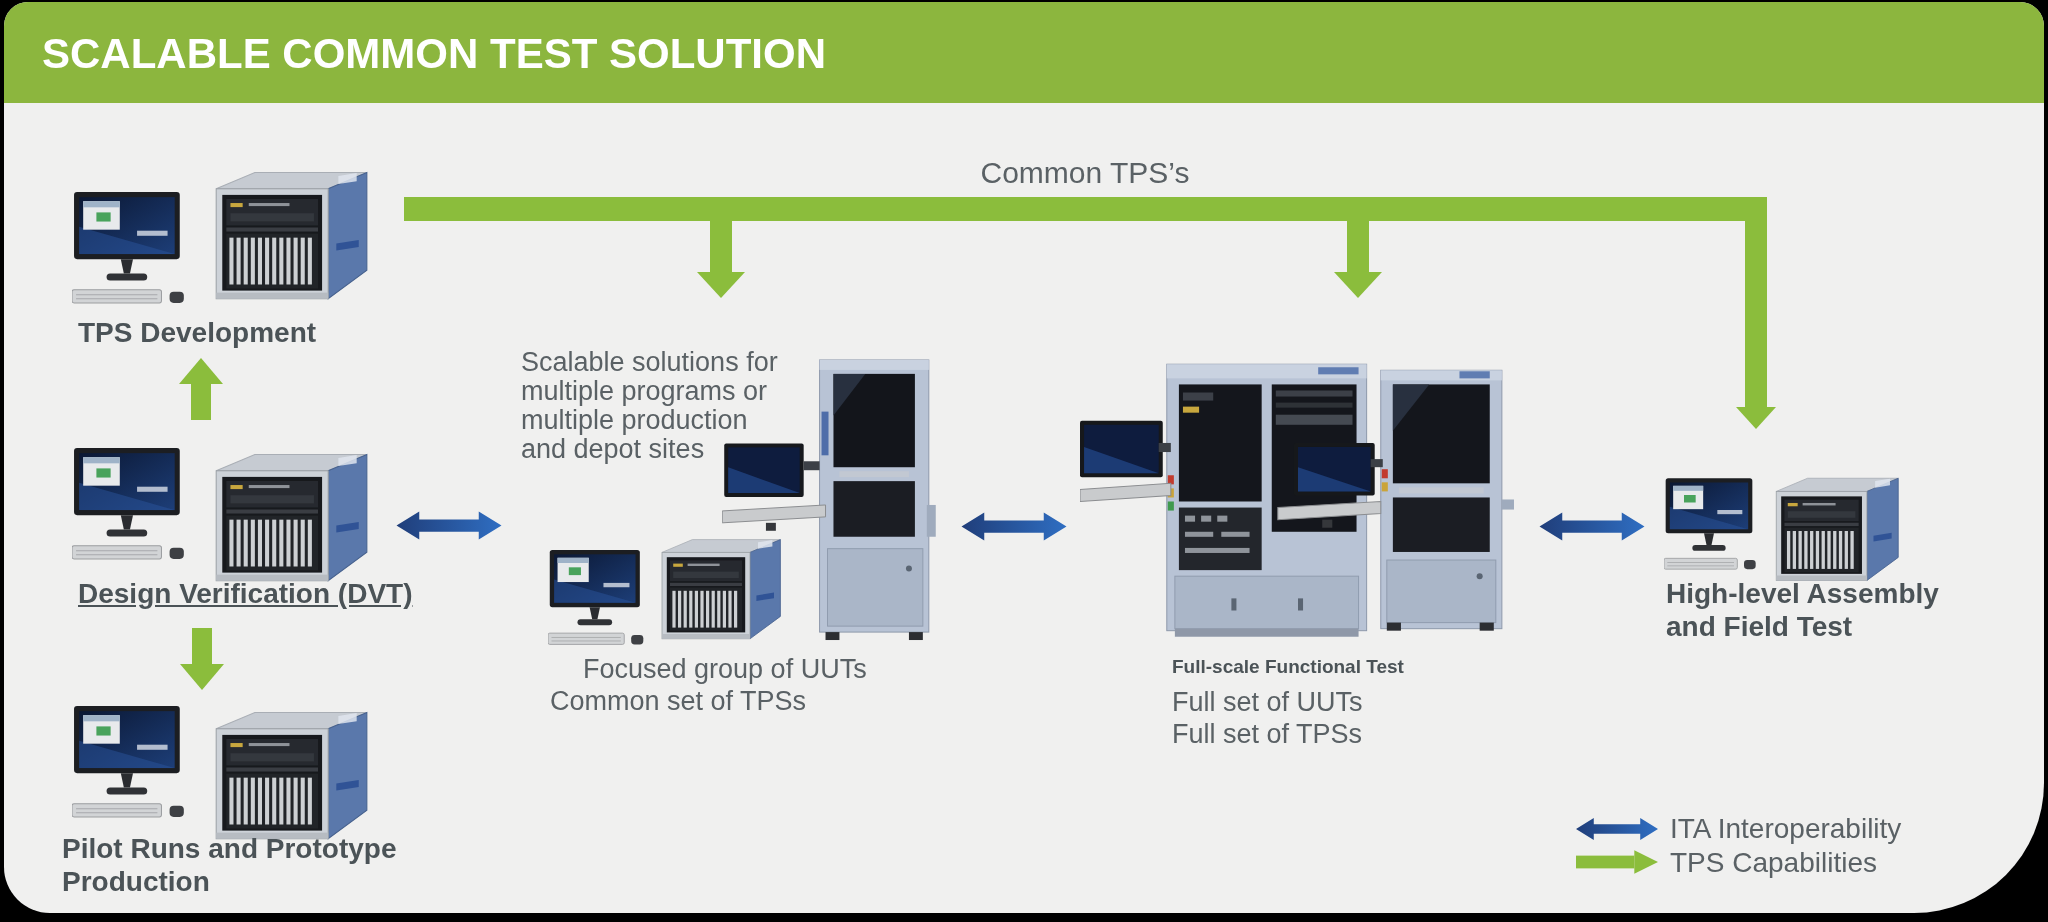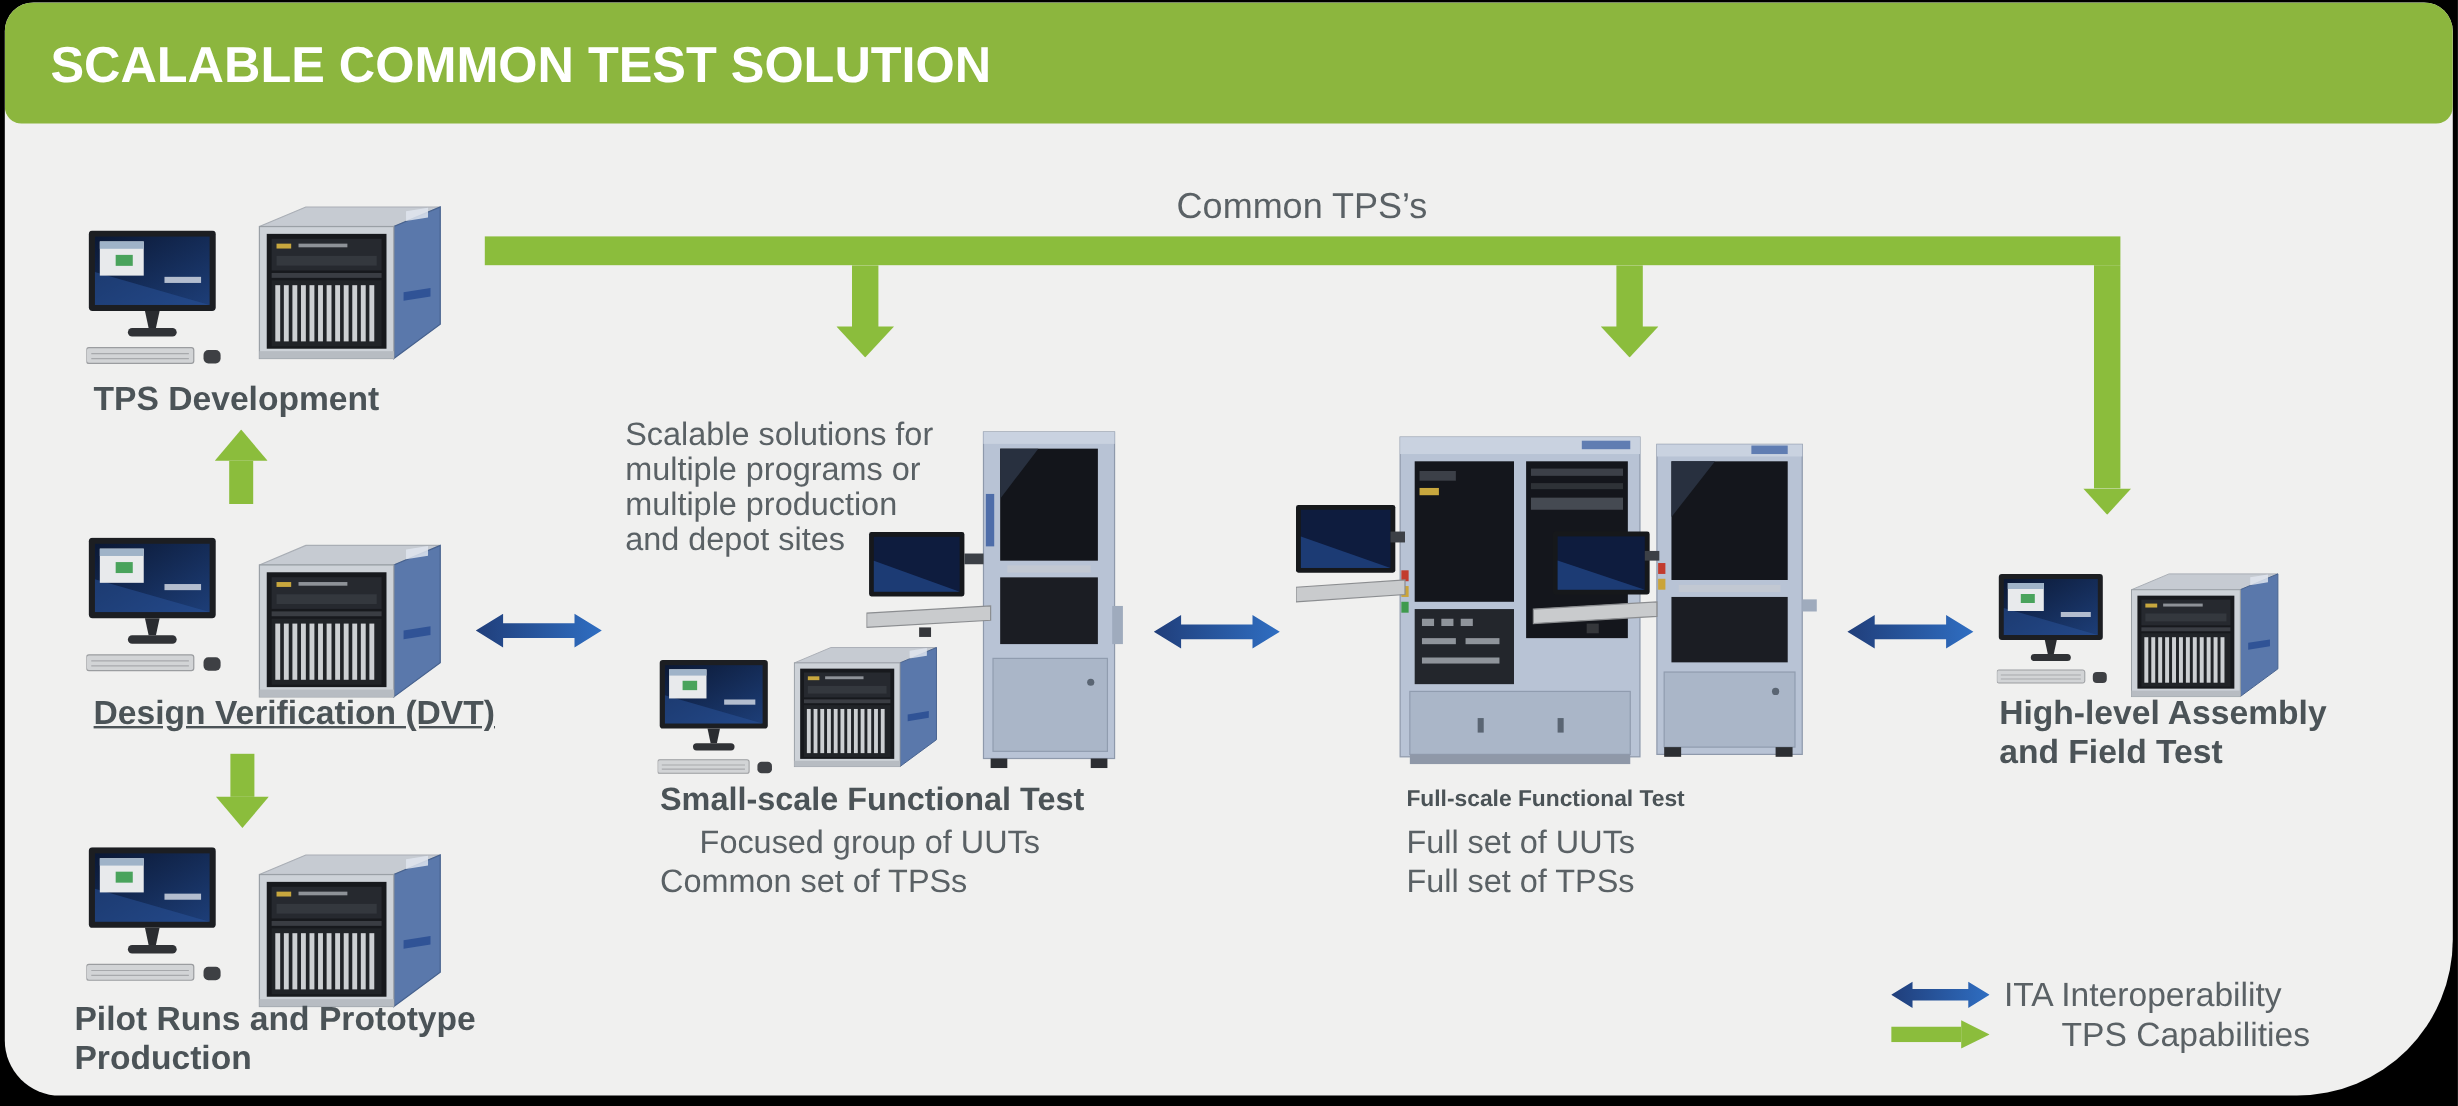--- a/index.html
+++ b/index.html
@@ -5,21 +5,21 @@
   :root{
     --green:#8BBD3C; --header-green:#8CB63E;
     --blue-dark:#1F3D7C; --blue-light:#2F6EC1;
     --title-text:#4B5357; --body-text:#5A6165; --card-bg:#F0F0EF;
   }
   html,body{margin:0;padding:0;background:#000;}
   #stage{position:relative;width:2048px;height:922px;background:#000;overflow:hidden;
          font-family:"Liberation Sans", sans-serif;}
   #card{position:absolute;left:4px;top:2px;width:2040px;height:911px;background:var(--card-bg);
         border-radius:24px 24px 130px 46px;overflow:hidden;}
-  #header{position:absolute;left:0;top:0;width:100%;height:101px;background:var(--header-green);border-radius:14px;}
+  #header{position:absolute;left:0;top:0;width:100%;height:101px;background:var(--header-green);}
   #page-title{position:absolute;left:38px;top:0;height:101px;line-height:104px;color:#fff;
         font-size:42px;font-weight:bold;letter-spacing:0px;}
   .abs{position:absolute;}
   .station-label{font-weight:bold;font-size:28px;color:var(--title-text);line-height:33px;white-space:nowrap;}
   .detail-text{font-size:27px;color:var(--body-text);line-height:32px;white-space:nowrap;}
   .note-text{font-size:27px;color:var(--body-text);line-height:29px;white-space:nowrap;}
   .centered{text-align:center;}
   .bus{background:var(--green);}
   svg{display:block;}
 </style>
@@ -288,21 +288,20 @@
     <rect x="24" y="20" width="14" height="9" fill="#49a35c"></rect>
     <rect x="64" y="38" width="30" height="5" fill="#cfd6e2" opacity="0.85"></rect>
     <polygon points="48,66 60,66 57,80 51,80" fill="#2a2c30"></polygon>
     <rect x="34" y="80" width="40" height="7" rx="3.5" fill="#303236"></rect>
     <rect x="0" y="96" width="88" height="13" rx="2" fill="#d2d4d6" stroke="#9b9da0"></rect>
     <line x1="4" y1="101" x2="84" y2="101" stroke="#a7a9ac"></line>
         <line x1="4" y1="105" x2="84" y2="105" stroke="#a7a9ac"></line>
     <rect x="96" y="98" width="14" height="11" rx="4" fill="#3e4044"></rect>
   </svg>
   <div class="abs" style="left:546px;top:648px;">
-    <div class="station-label" style="font-size:27px;">Small-scale Functional Test</div>
     <div class="detail-text" style="margin-top:3px;margin-left:33px;">Focused group of UUTs</div>
     <div class="detail-text">Common set of TPSs</div>
   </div>
 
   <svg class="abs" style="left:955px;top:507px;" width="110" height="35" viewBox="0 0 120 40">
     <polygon points="0,20 26,4 26,13 94,13 94,4 120,20 94,36 94,27 26,27 26,36" fill="url(#bag)"></polygon>
   </svg>
 
   <svg class="abs" style="left:1076px;top:356px;" width="436" height="288" viewBox="0 0 432 285">
     <rect x="86" y="6" width="198" height="264" fill="#b8c3d5" stroke="#8e99ab"></rect>
@@ -417,16 +416,16 @@
   </div>
 
   <svg class="abs" style="left:1572px;top:813px;" width="82" height="28" viewBox="0 0 120 40">
     <polygon points="0,20 26,4 26,13 94,13 94,4 120,20 94,36 94,27 26,27 26,36" fill="url(#bag)"></polygon>
   </svg>
   <div class="abs detail-text" style="left:1666px;top:812px;font-size:28px;line-height:30px;">ITA Interoperability</div>
   <svg class="abs" style="left:1572px;top:848px;" width="82" height="24" viewBox="0 0 90 26">
     <rect x="0" y="6" width="64" height="14" fill="#8BBD3C"></rect>
         <polygon points="64,0 90,13 64,26" fill="#8BBD3C"></polygon>
   </svg>
-  <div class="abs detail-text" style="left:1666px;top:846px;font-size:28px;line-height:30px;margin-left:48px;">TPS Capabilities</div>
+  <div class="abs detail-text" style="left:1666px;top:846px;font-size:28px;line-height:30px;">TPS Capabilities</div>
 
  </div>
 </div>
 
 </body></html>

